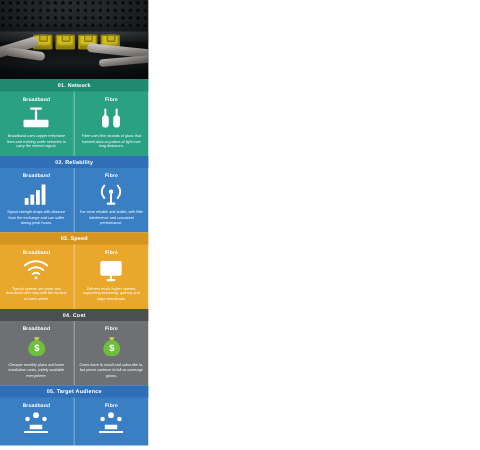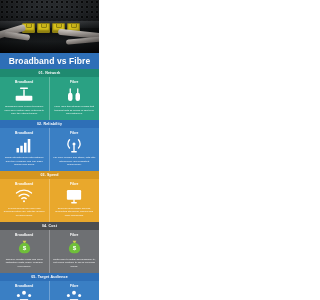--- a/index.html
+++ b/index.html
@@ -68,23 +68,20 @@
       <div class="port"></div>
       <div class="port"></div>
     </div>
     <div class="cable c1"></div>
     <div class="cable c2"></div>
     <div class="cable c3"></div>
     <div class="cable c4"></div>
     <div class="hero-shadow"></div>
   </div>
 
-  <div class="title-band" id="title-band" style="background: rgb(46, 111, 183);">
-    <h1>Broadband vs Fibre</h1>
-  </div>
 
   <div id="sections">
       <div class="section" style="background: rgb(42, 161, 131);">
         <div class="sec-head" style="background: rgb(31, 138, 112);">
           <span>01. Network</span>
         </div>
         <div class="cols">
           <div class="col left">
             <div class="col-title">Broadband</div>
             <div class="icon-wrap">

